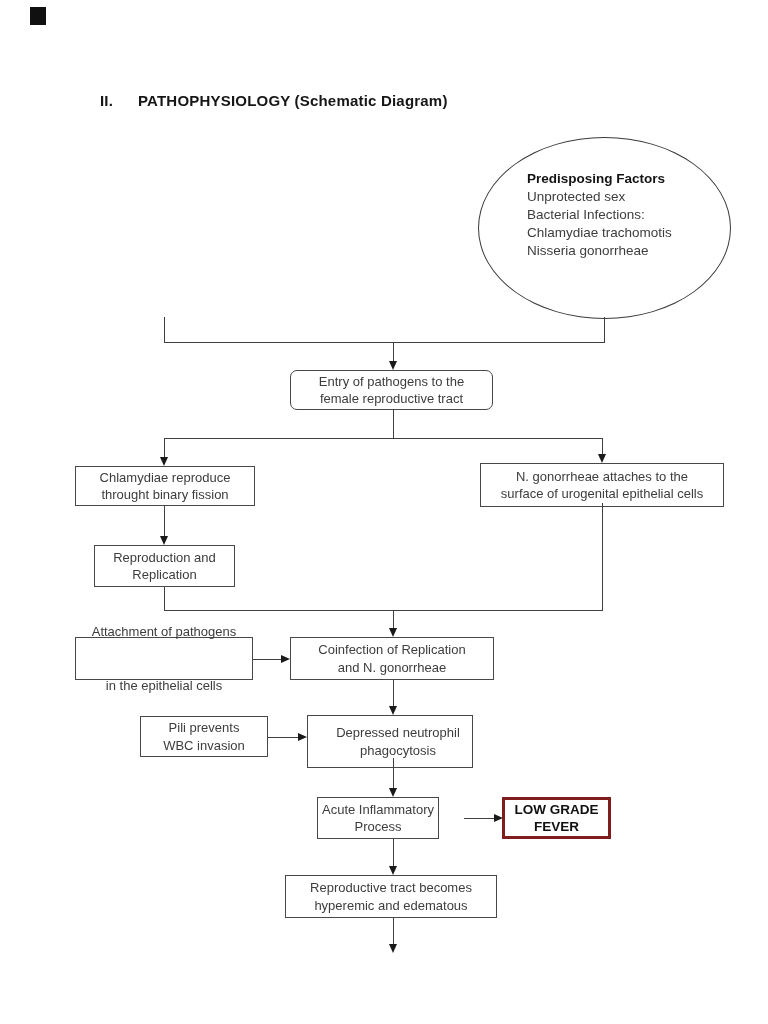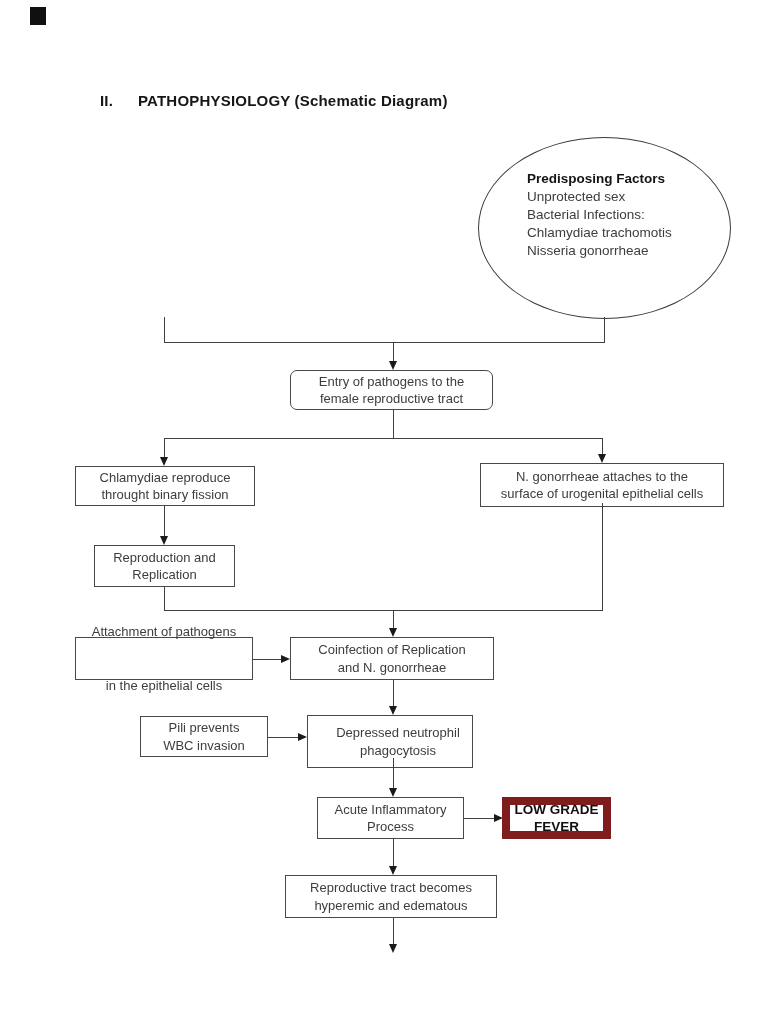--- a/index.html
+++ b/index.html
@@ -11,21 +11,21 @@
   .title-row { position:absolute; left:100px; top:92px; font-weight:bold; font-size:15px; color:#161616; letter-spacing:0.2px; white-space:nowrap; }
   .title-num { display:inline-block; width:38px; }
   .ellipse { position:absolute; border:1px solid #3a3a3a; border-radius:50%; background:#ffffff; }
   .etext { position:absolute; font-size:13.5px; line-height:18px; color:#3d3d3d; white-space:nowrap; }
   .etext .heading { font-weight:bold; color:#141414; }
   .box {
     position:absolute; background:#ffffff; border:1px solid #484848;
     display:flex; flex-direction:column; align-items:center; justify-content:center;
     text-align:center; font-size:13px; line-height:17.5px; color:#3d3d3d; box-sizing:border-box;
   }
-  .box.bold-box { border:8px solid #7f1d1d; font-weight:bold; font-size:13.5px; color:#111111; }
+  .box.bold-box { border:3px solid #7f1d1d; font-weight:bold; font-size:13.5px; color:#111111; }
   .vline { position:absolute; width:1px; background:#3f3f3f; }
   .hline { position:absolute; height:1px; background:#3f3f3f; }
   .arrow-down { position:absolute; width:0; height:0;
     border-left:4px solid transparent; border-right:4px solid transparent; border-top:9px solid #1a1a1a; }
   .arrow-right { position:absolute; width:0; height:0;
     border-top:4px solid transparent; border-bottom:4px solid transparent; border-left:9px solid #1a1a1a; }
 </style>
 </head>
 <body>
 
@@ -115,21 +115,21 @@
   <div class="arrow-right" style="left:298px; top:733px;"></div>
 
   <div class="box" style="left:307px; top:715px; width:166px; height:53px;padding-left:16px;">
     <div>Depressed neutrophil</div>
     <div>phagocytosis</div>
   </div>
 
   <div class="vline" style="left:393px; top:758px; height:31px;"></div>
   <div class="arrow-down" style="left:389px; top:788px;"></div>
 
-  <div class="box" style="left:317px; top:797px; width:147px; height:42px;">
+  <div class="box" style="left:317px; top:797px; width:122px; height:42px;">
     <div>Acute Inflammatory</div>
     <div>Process</div>
   </div>
 
   <div class="hline" style="left:464px; top:818px; width:31px;"></div>
   <div class="arrow-right" style="left:494px; top:814px;"></div>
 
   <div class="box bold-box" style="left:502px; top:797px; width:109px; height:42px;">
     <div>LOW GRADE</div>
     <div>FEVER</div>

